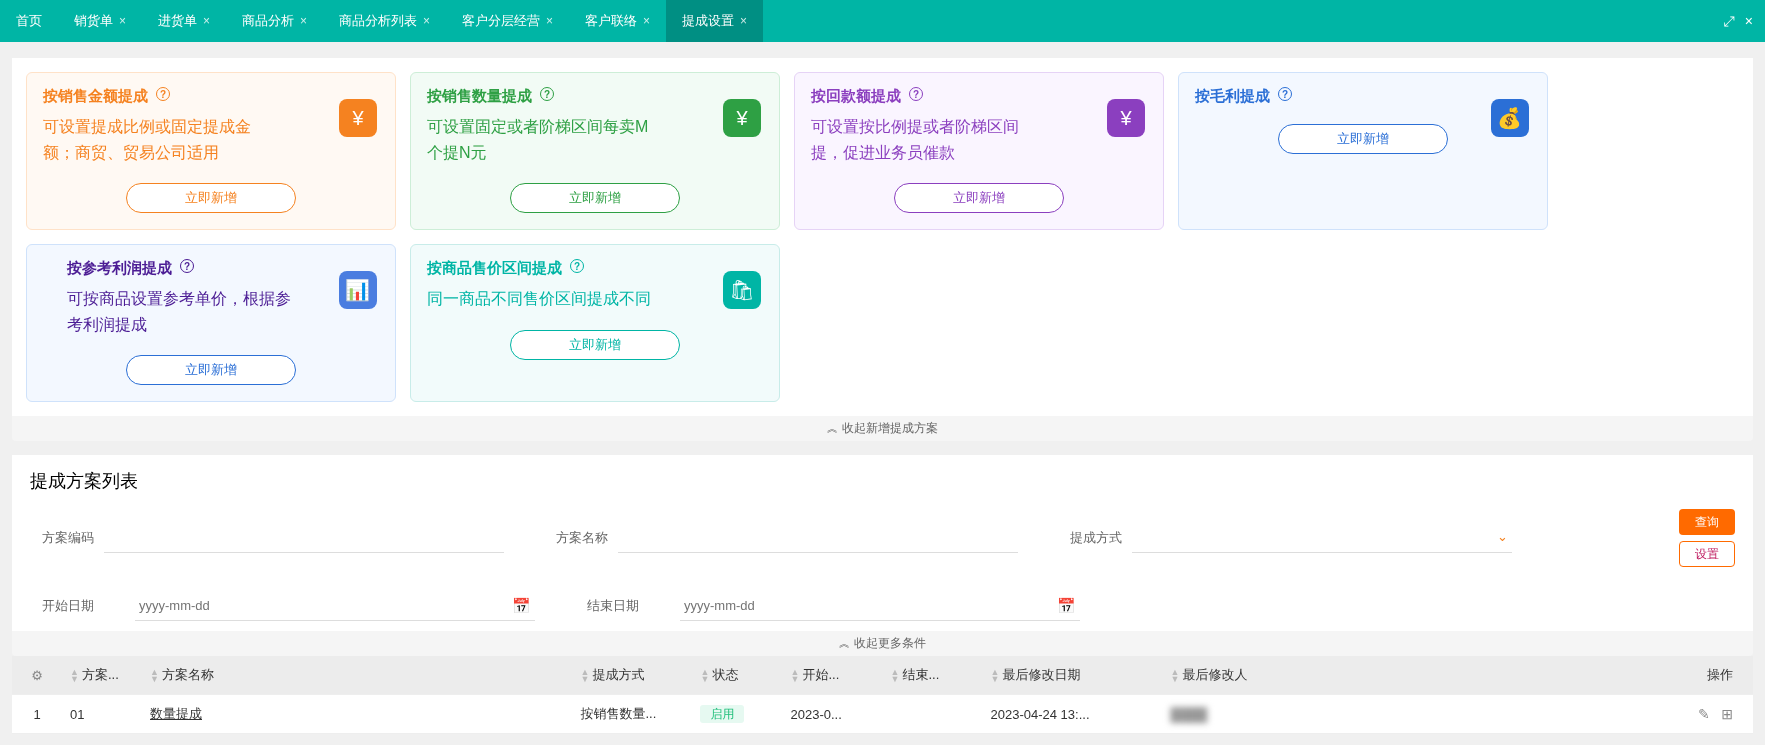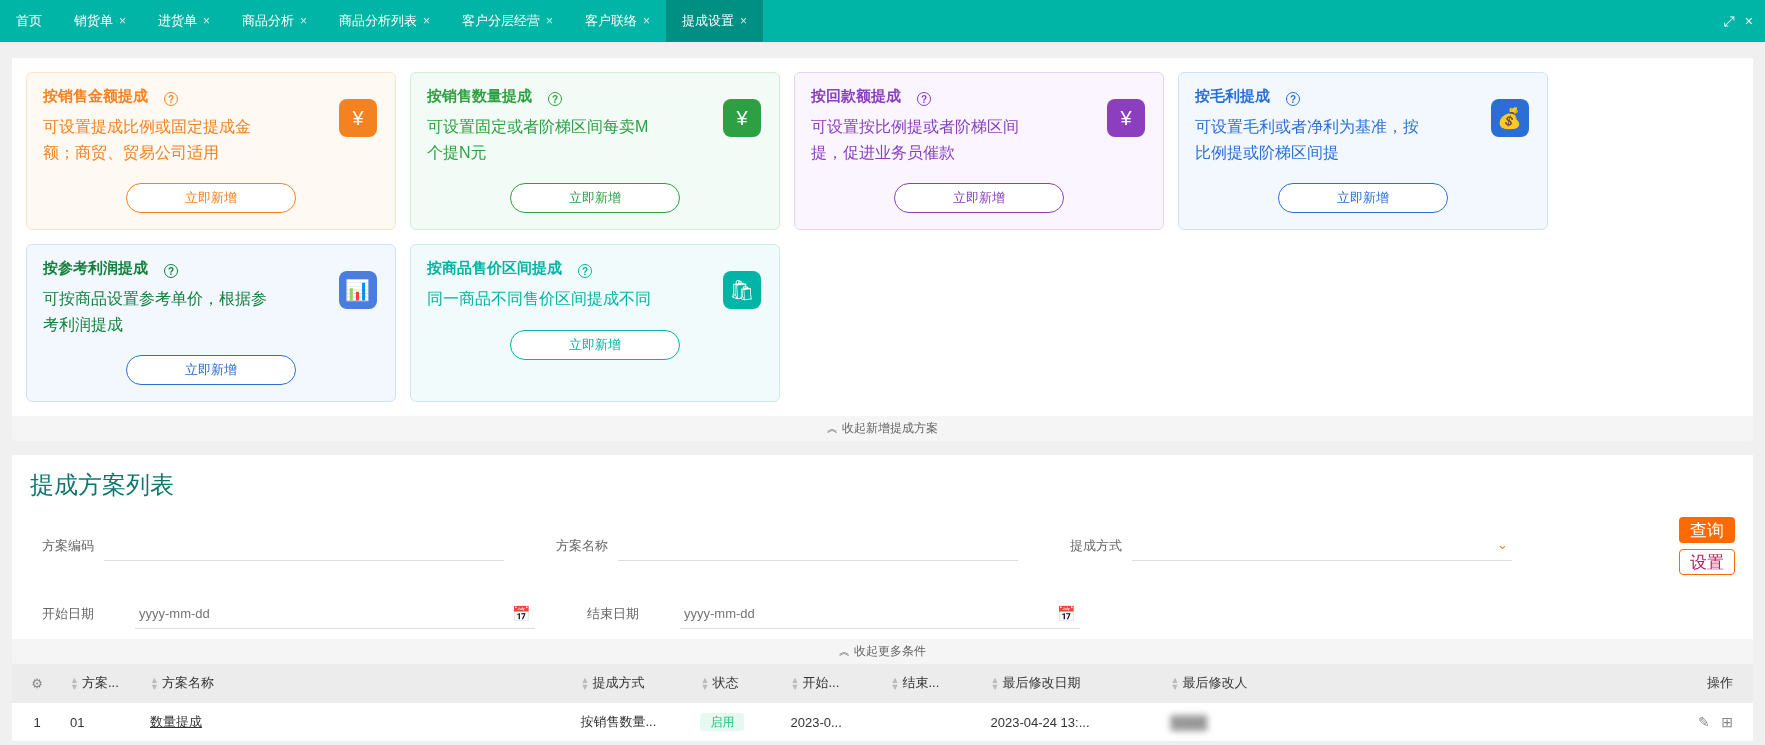--- a/index.html
+++ b/index.html
@@ -10,21 +10,21 @@
 .tab { display: flex; align-items: center; padding: 0 16px; color: #fff; cursor: pointer; font-size: 13px; white-space: nowrap; }
 .tab.active { background: #008f83; }
 .tab-close { margin-left: 6px; font-size: 12px; opacity: 0.8; }
 .tab-bar-right { position: absolute; right: 0; top: 0; height: 100%; display: flex; align-items: center; gap: 10px; padding: 0 12px; color: #fff; }
 .tab-bar-right span { cursor: pointer; font-size: 14px; }
 
 
 .cards-wrap { background: #fff; margin: 16px 12px 0 12px; padding: 14px; }
 .cards { display: flex; flex-wrap: wrap; gap: 14px; }
 .card { width: 370px; border-radius: 6px; padding: 14px 16px 16px 16px; position: relative; }
-.card-title { font-size: 15px; font-weight: 600; display: flex; align-items: flex-end; gap: 16px; }
+.card-title { font-size: 15px; font-weight: 600; display: flex; align-items: flex-start; gap: 8px; }
 .card-help { width: 14px; height: 14px; border-radius: 50%; border: 1px solid currentColor; display: inline-flex; align-items: center; justify-content: center; font-size: 10px; }
 .card-desc { font-size: 16px; margin-top: 8px; line-height: 1.6; max-width: 230px; }
 .card-icon { position: absolute; right: 18px; top: 26px; width: 38px; height: 38px; border-radius: 8px; display: flex; align-items: center; justify-content: center; font-size: 20px; color: #fff; }
 .card-btn { margin-top: 18px; display: flex; justify-content: center; }
 .card-btn button { width: 170px; height: 30px; border-radius: 15px; background: #fff; border: 1px solid; cursor: pointer; font-size: 13px; }
 
 .c-orange { background: #fff9f3; border: 1px solid #ffe2c8; }
 .c-orange .card-title, .c-orange .card-desc { color: #f58220; }
 .c-orange .card-icon { background: #f58220; }
 .c-orange .card-btn button { border-color: #f58220; color: #f58220; }
@@ -38,48 +38,48 @@
 .c-purple .card-title, .c-purple .card-desc { color: #8b3fbf; }
 .c-purple .card-icon { background: #8b3fbf; }
 .c-purple .card-btn button { border-color: #8b3fbf; color: #8b3fbf; }
 
 .c-blue { background: #f3f8ff; border: 1px solid #cfe2fb; }
 .c-blue .card-title, .c-blue .card-desc { color: #2b6fd6; }
 .c-blue .card-icon { background: #2b6fd6; }
 .c-blue .card-btn button { border-color: #2b6fd6; color: #2b6fd6; }
 
 .c-blue2 { background: #f3f8ff; border: 1px solid #cfe2fb; }
-.c-blue2 .card-title, .c-blue2 .card-desc { color: #15803d; }
+.c-blue2 .card-title, .c-blue2 .card-desc { color: #4c1d95; margin-left: 24px; }
 .c-blue2 .card-icon { background: #4a7de0; }
 .c-blue2 .card-btn button { border-color: #2b6fd6; color: #2b6fd6; }
 
 .c-teal { background: #f2fbfb; border: 1px solid #c8ece9; }
 .c-teal .card-title, .c-teal .card-desc { color: #00b5a5; }
 .c-teal .card-icon { background: #00b5a5; }
 .c-teal .card-btn button { border-color: #00b5a5; color: #00b5a5; }
 
 
 .collapse-bar { background: #f5f5f5; text-align: center; font-size: 12px; color: #666; padding: 4px 0; margin: 0 12px; border-radius: 0 0 4px 4px; cursor: pointer; }
 .collapse-bar .chev { margin-right: 4px; font-size: 11px; }
 
 
 .list-section { background: #fff; margin: 14px 12px 0 12px; padding: 14px 18px 10px 18px; }
-.list-title { font-size: 24px; font-weight: 500; color: #0f766e; margin-bottom: 16px; }
+.list-title { font-size: 18px; font-weight: 500; color: #000000; margin-bottom: 16px; }
 .filters { display: flex; flex-wrap: wrap; gap: 24px 40px; align-items: center; }
 .filter { display: flex; align-items: center; }
 .filter label { width: 64px; text-align: right; color: #666; font-size: 13px; margin-right: 10px; }
 .filter input, .filter .select { width: 400px; height: 30px; border: none; border-bottom: 1px solid #ddd; padding: 0 4px; font-size: 13px; background: transparent; outline: none; }
 .filter .date-wrap { position: relative; width: 400px; margin-left: 31px; }
 .filter .date-wrap input { width: 100%; }
 .cal-icon { position: absolute; right: 4px; top: 6px; color: #f58220; font-size: 15px; }
 .select-wrap { position: relative; width: 380px; }
 .select-wrap .select { width: 100%; }
 .select-arr { position: absolute; right: 4px; top: 6px; color: #f58220; font-size: 13px; }
 .filter-btns { display: flex; flex-direction: column; gap: 6px; margin-left: auto; }
-.filter-btns button { width: 56px; height: 26px; border-radius: 4px; font-size: 17px; cursor: pointer; }
+.filter-btns button { width: 56px; height: 26px; border-radius: 4px; font-size: 12px; cursor: pointer; }
 .btn-search { background: #ff6a00; color: #fff; border: none; }
 .btn-set { background: #fff; color: #be185d; border: 1px solid #ff6a00; }
 
 
 .table-wrap { background: #fff; margin: 0 12px; padding: 0; }
 table { width: 100%; border-collapse: collapse; font-size: 13px; }
 thead { background: #ececec; }
 th, td { padding: 10px 8px; text-align: left; border-bottom: 1px solid #eee; }
 th { color: #333; font-weight: 500; position: relative; }
 th .sort { color: #bbb; font-size: 9px; margin-right: 3px; display: inline-block; line-height: 7px; vertical-align: middle; }
@@ -170,21 +170,20 @@
         </div>
       <div class="card-btn">
           <button>立即新增</button>
         </div>
     </div>
     <div class="card c-blue">
       <div class="card-title">
           <span>按毛利提成</span>
           <span class="card-help">?</span>
         </div>
-      <div class="card-desc">可设置毛利或者净利为基准，按比例提或阶梯区间提</div>
       <div class="card-icon">
           <span>💰</span>
         </div>
       <div class="card-btn">
           <button>立即新增</button>
         </div>
     </div>
     <div class="card c-blue2">
       <div class="card-title">
           <span>按参考利润提成</span>

